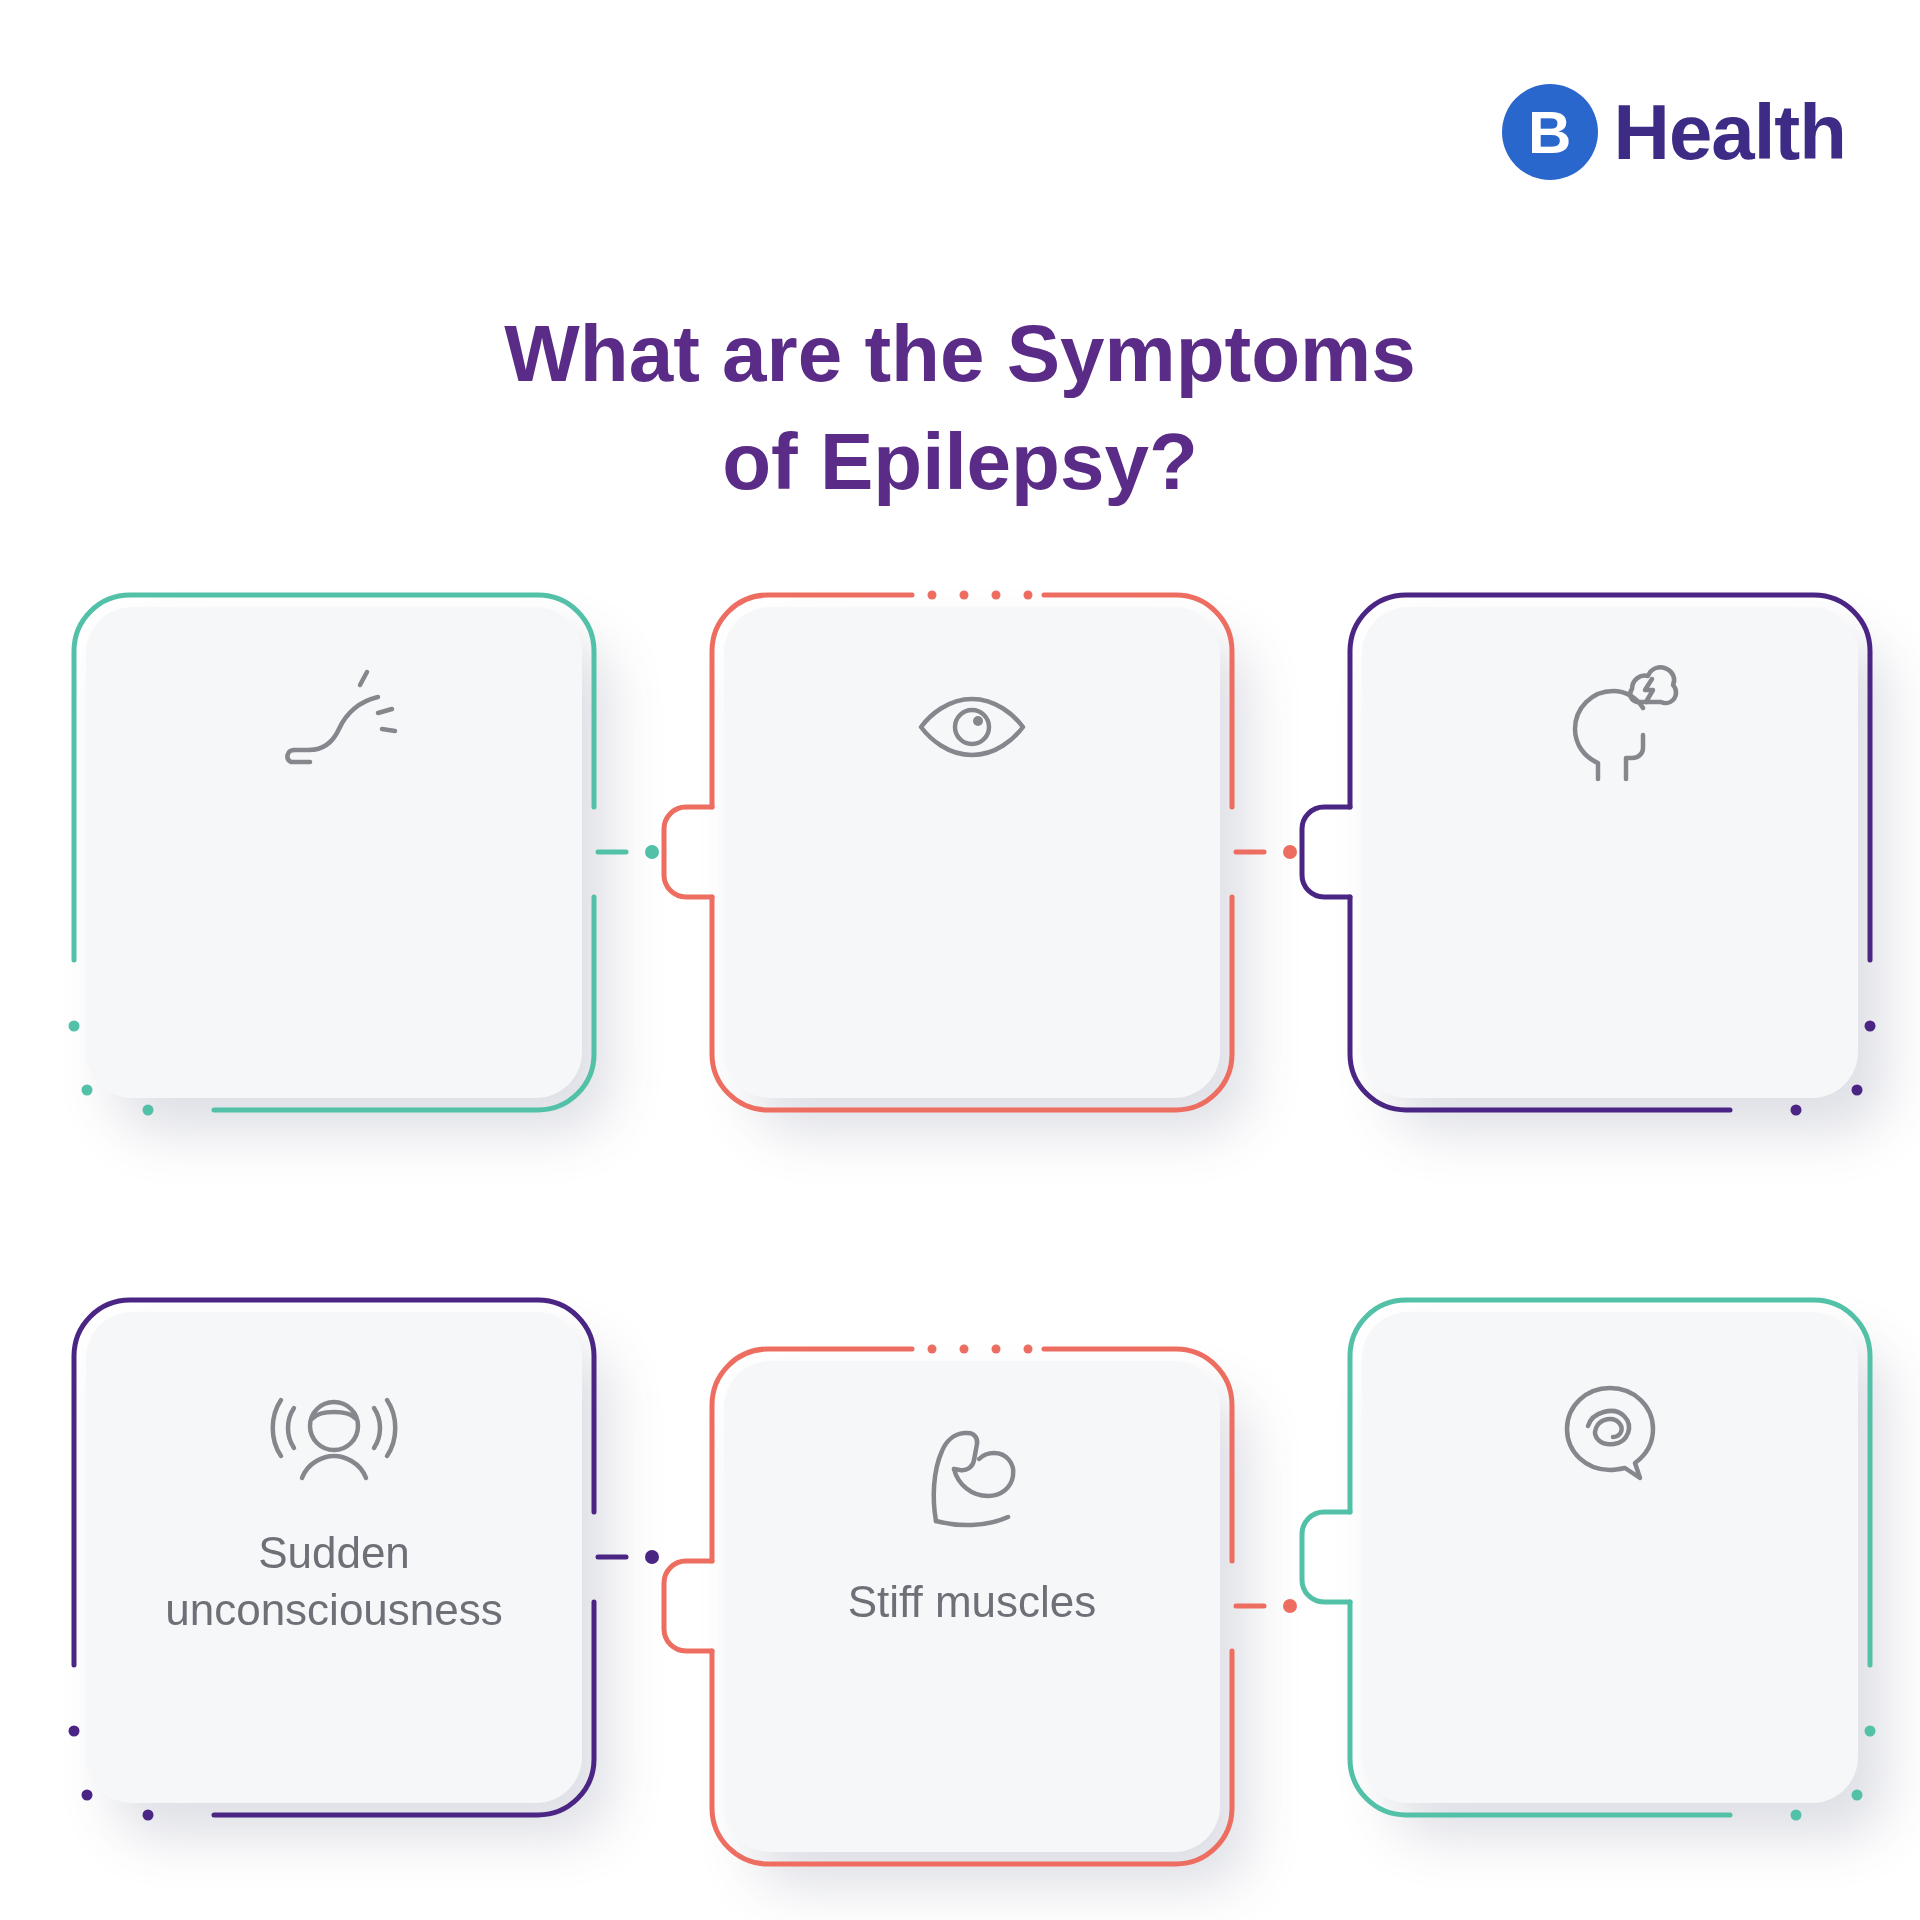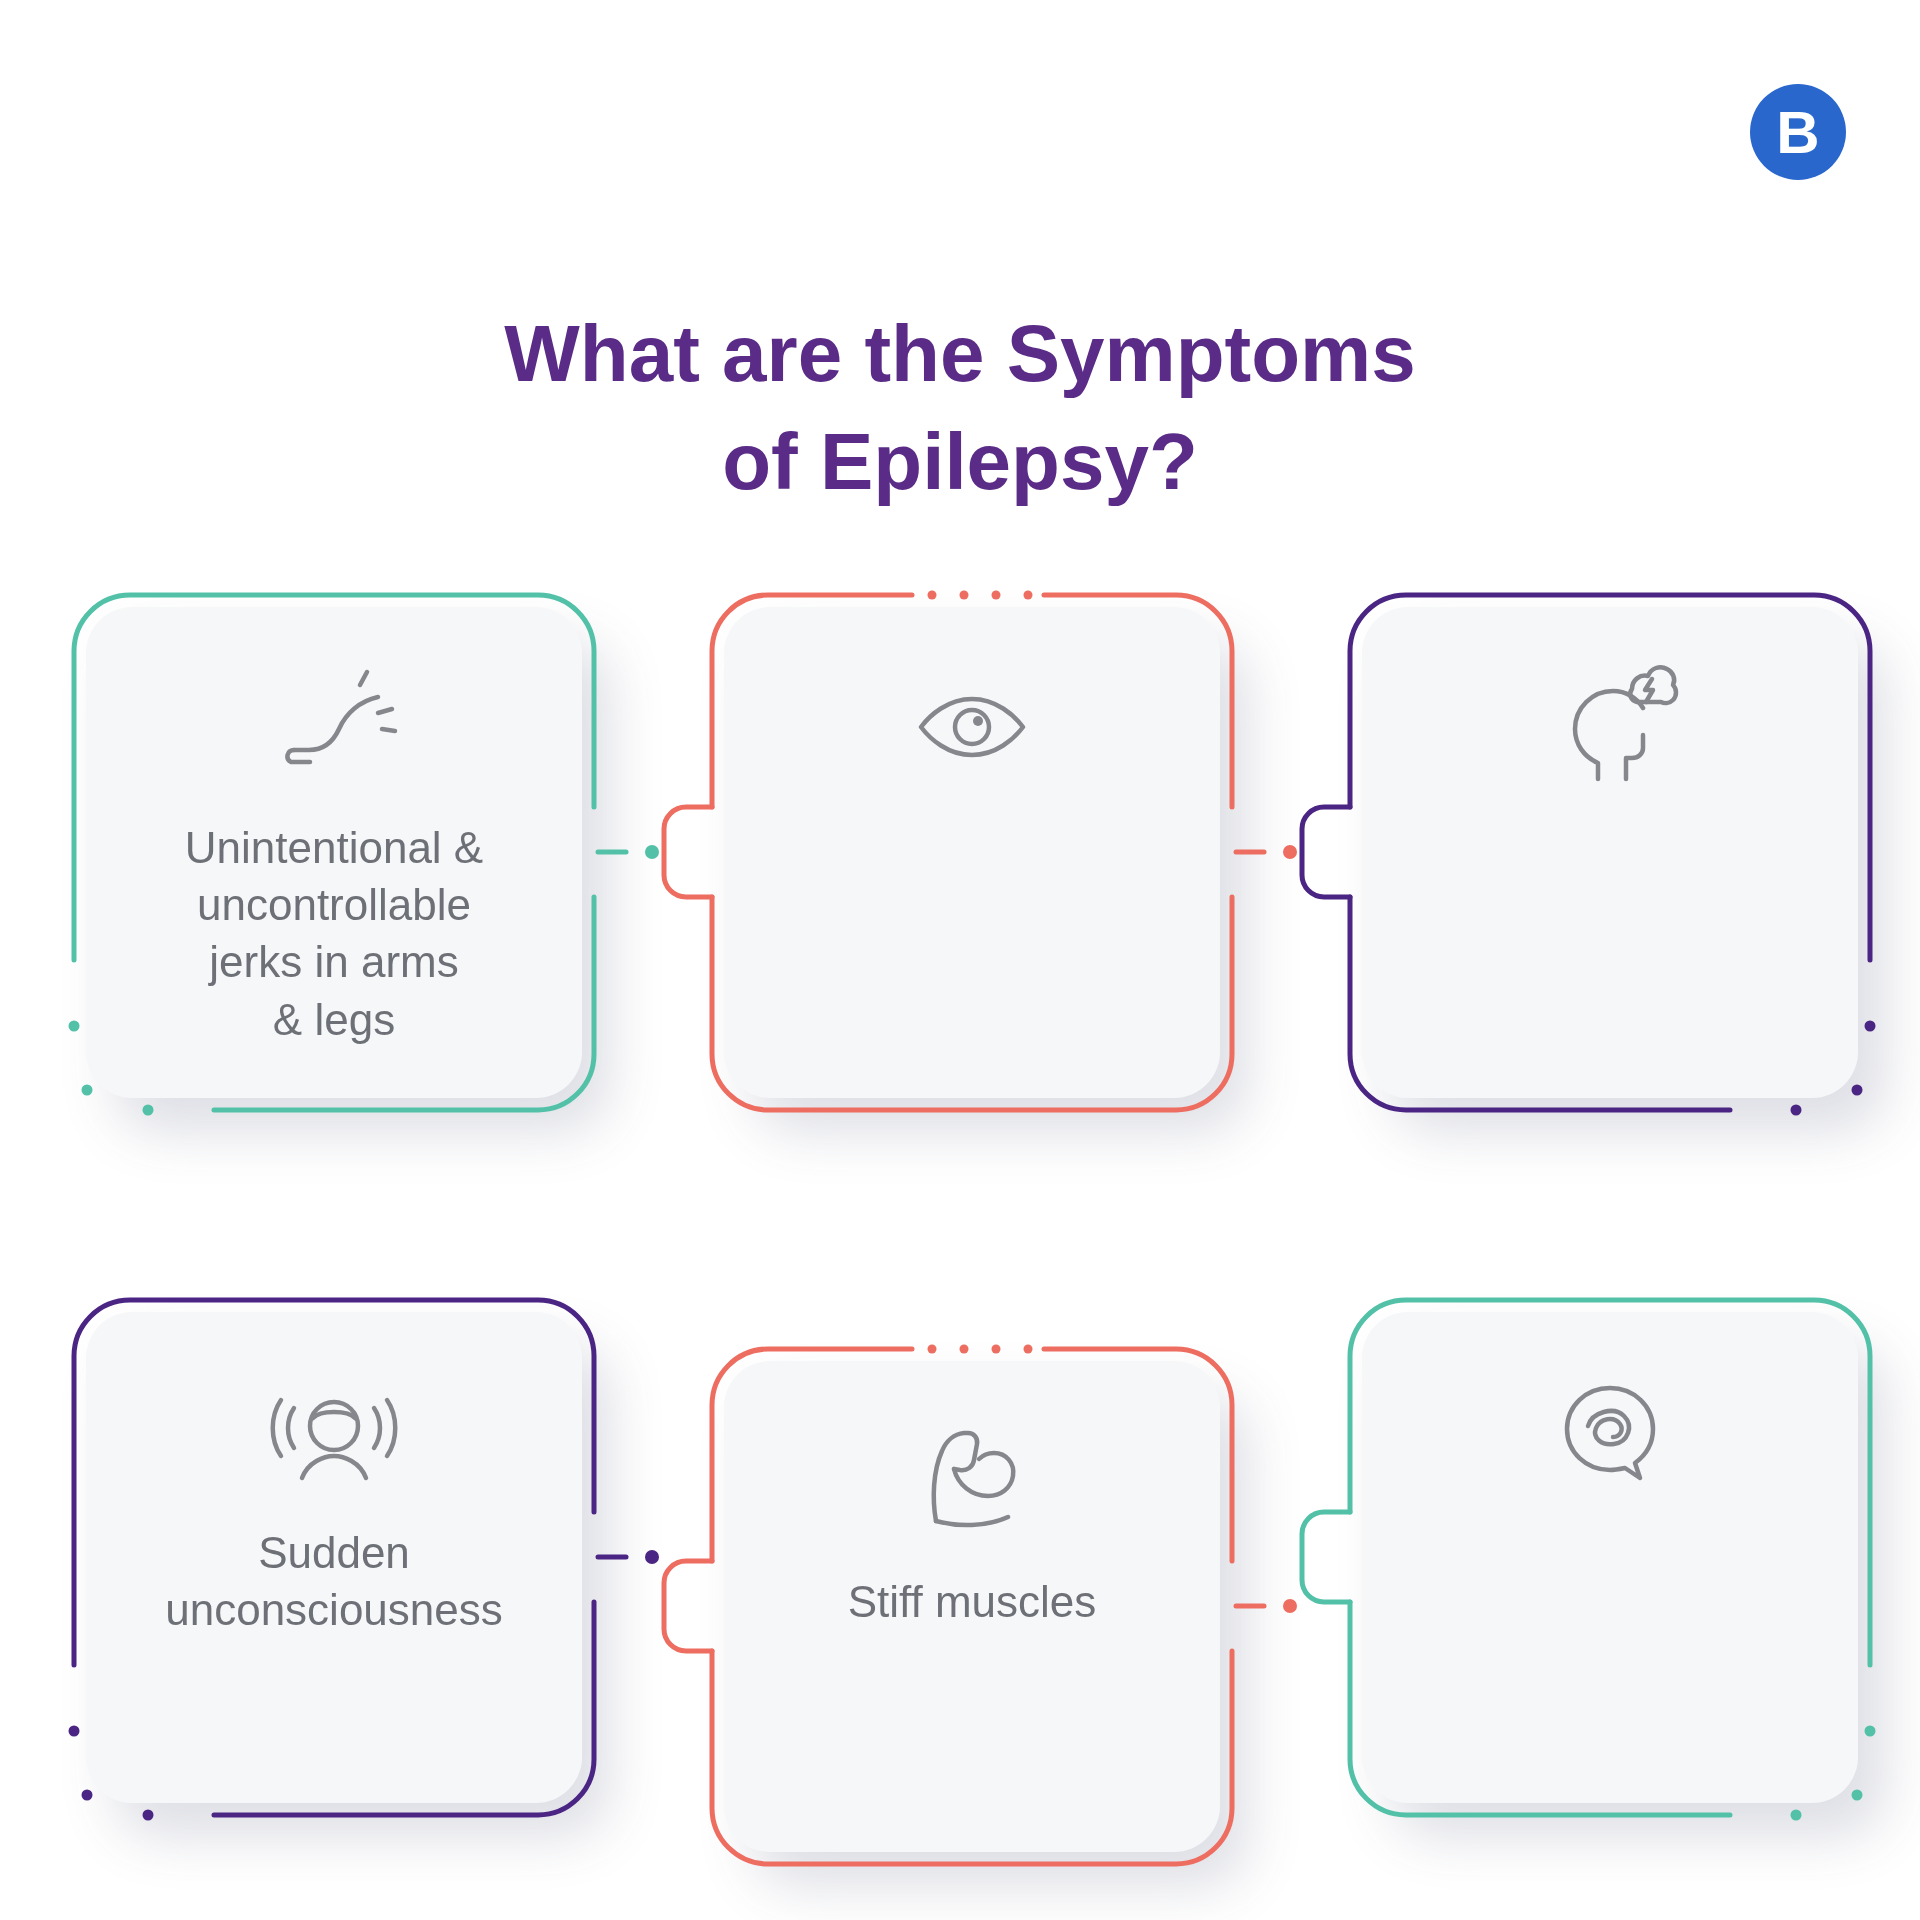--- a/index.html
+++ b/index.html
@@ -44,40 +44,37 @@
   .label{
     position:absolute;top:224px;left:8px;right:8px;text-align:center;
     font-size:44px;line-height:1.3;color:var(--label);white-space:pre-line;
   }
 </style>
 </head>
 <body>
 
 <div class="brand">
   <div class="brand-icon">B</div>
+  <div class="brand-name">Health</div>
 </div>
 
 <h1 class="title">What are the Symptoms
 of Epilepsy?</h1>
 
 <div class="card c-teal" style="left:74px;top:595px">
   <div class="plate"></div>
   <div class="icon">
     <svg viewBox="0 0 140 140">
       <path class="ln" d="M114 42 C96 46 82 58 75 74 C69 87 59 95 45 95 L30 95"></path>
       <path class="ln" d="M30 95 C23 95 21 104 27 107 L46 107"></path>
       <path class="ln" d="M96 30 L103 17"></path>
       <path class="ln" d="M114 58 L128 54"></path>
       <path class="ln" d="M118 74 L131 76"></path>
     </svg>
   </div>
-  <div class="label">Unintentional &amp;
-uncontrollable
-jerks in arms
-&amp; legs</div>
   <svg class="border-svg" viewBox="-80 -30 680 575">
     <path class="s" d="M0 365 L0 56 A56 56 0 0 1 56 0 L464 0 A56 56 0 0 1 520 56 L520 212 M520 302 L520 459 A56 56 0 0 1 464 515 L140 515"></path>
     <path class="s" d="M524 257 L552 257"></path>
     <circle class="f" cx="578" cy="257" r="7"></circle>
     <g>
       <circle class="f" cx="0" cy="431" r="5.5"></circle>
       <circle class="f" cx="13" cy="495" r="5.5"></circle>
       <circle class="f" cx="74" cy="515" r="5.5"></circle>
     </g>
   </svg>

